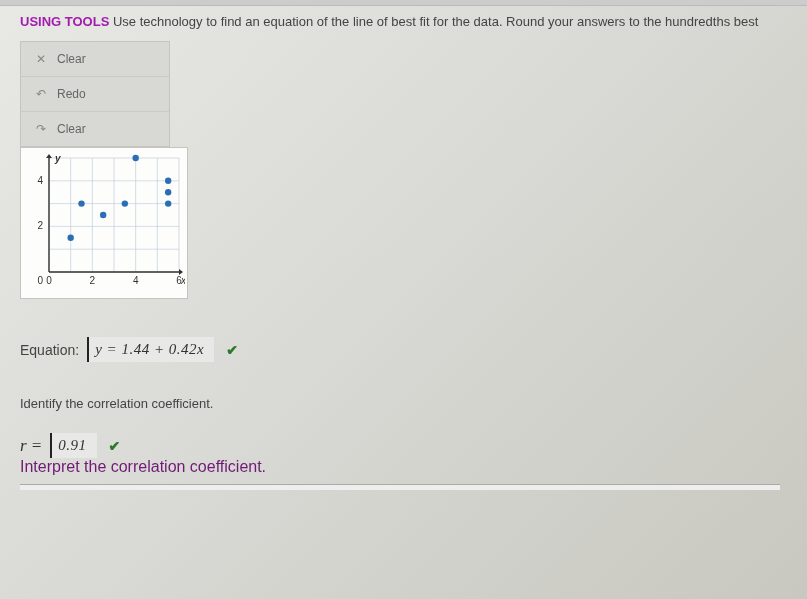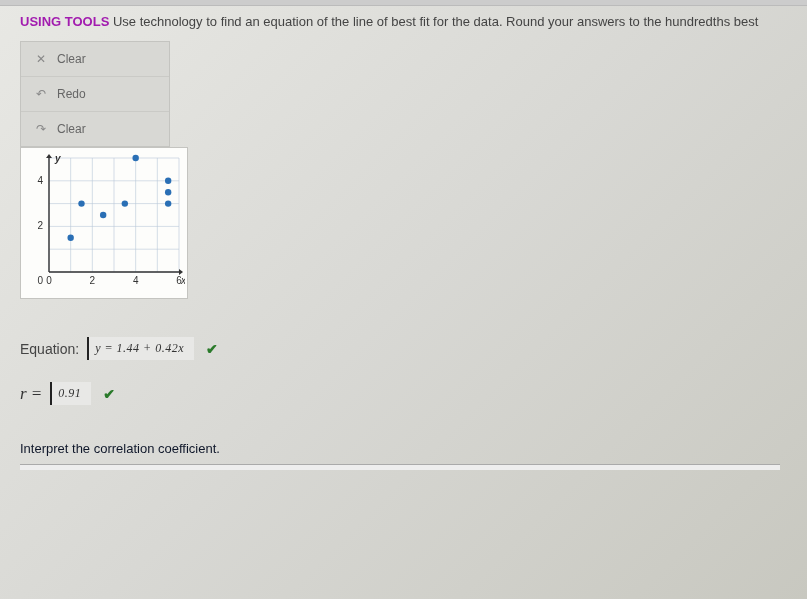--- a/index.html
+++ b/index.html
@@ -66,21 +66,21 @@
     color: #333;
   }
   .equation-row .label, .r-row .label {
     color: #444;
   }
   .answer-box {
     background: #e8e8e6;
     border-left: 2px solid #222;
     padding: 4px 10px 4px 6px;
     font-family: "Times New Roman", serif;
-    font-size: 12px;
+    font-size: 15px;
     font-style: italic;
     letter-spacing: 0.5px;
   }
   .check {
     color: #2a7a2a;
     font-weight: bold;
     margin-left: 4px;
   }
   .subheading {
     margin-top: 34px;
@@ -89,23 +89,22 @@
   }
   .r-row {
     margin-top: 22px;
   }
   .r-symbol {
     font-family: "Times New Roman", serif;
     font-style: italic;
     font-size: 17px;
   }
   .interpret {
-    margin-top: 36px;
-    font-size: 13px;
-    color: #0f172a;
+    font-size: 16px;
+    color: #701a75;
   }
   .bottom-input {
     margin-top: 8px;
     width: 760px;
     height: 6px;
     border-top: 1px solid #aaa;
     background: #eee;
   }
 </style>
 </head>
@@ -173,20 +172,21 @@
         <circle cx="145.16666666666666" cy="28.799999999999997" r="3.2" fill="#2a6fb5"></circle>
       </svg>
   </div>
 
   <div class="equation-row">
     <span class="label">Equation:</span>
     <span class="answer-box">y = 1.44 + 0.42x</span>
     <span class="check">✔</span>
   </div>
 
+  <div class="subheading">Identify the correlation coefficient.</div>
 
   <div class="r-row">
     <span class="r-symbol">r =</span>
     <span class="answer-box">0.91</span>
     <span class="check">✔</span>
   </div>
 
   <div class="interpret">Interpret the correlation coefficient.</div>
   <div class="bottom-input"></div>
 

